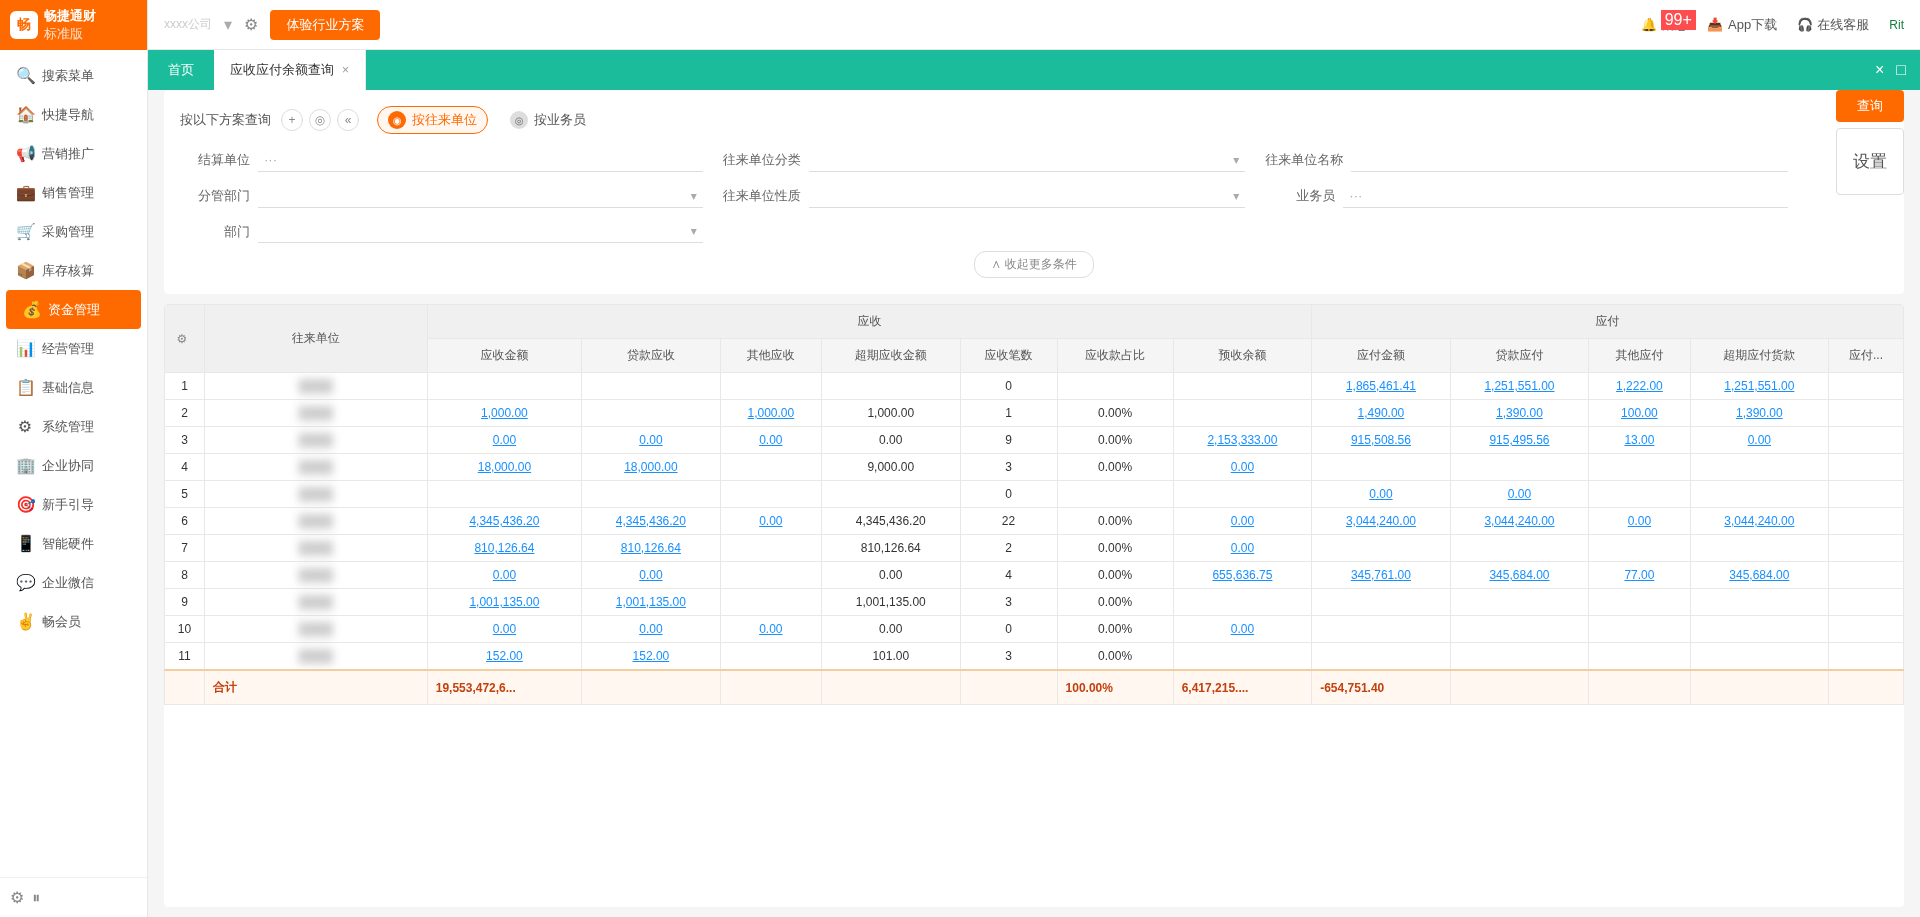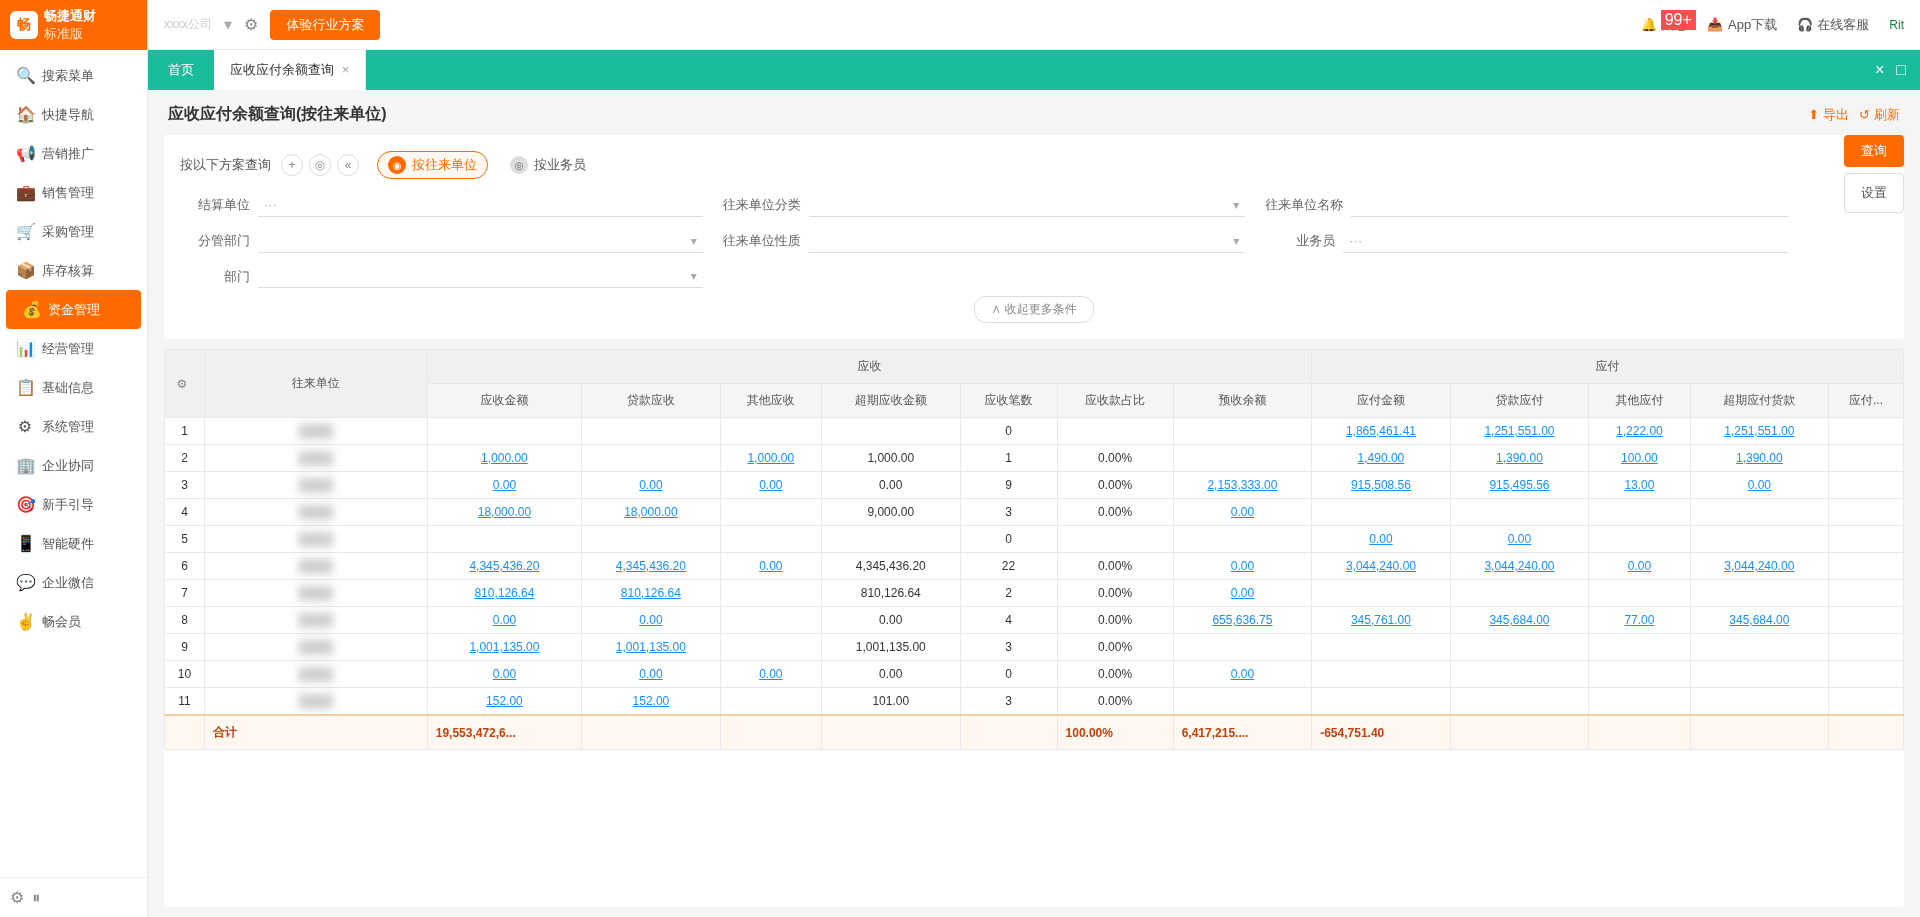--- a/index.html
+++ b/index.html
@@ -64,21 +64,21 @@
     .search-fields { display: grid; grid-template-columns: 1fr 1fr 1fr; gap: 12px 20px; }
     .search-field { display: flex; align-items: center; gap: 8px; }
     .search-field-label { color: #666; font-size: 13px; white-space: nowrap; min-width: 70px; text-align: right; }
     .search-field-input { flex: 1; border: none; border-bottom: 1px solid #ddd; padding: 4px 6px; font-size: 13px; color: #333; outline: none; background: transparent; }
     .search-field-input-dots { flex: 1; border: none; border-bottom: 1px solid #ddd; padding: 4px 6px; font-size: 13px; color: #aaa; }
     .search-field-select { flex: 1; display: flex; align-items: center; justify-content: space-between; border-bottom: 1px solid #ddd; padding: 4px 6px; cursor: pointer; }
     .search-field-select-arrow { color: #aaa; font-size: 12px; }
     .search-collapse { text-align: center; padding: 8px 0 0; }
     .btn-collapse { background: none; border: 1px solid #ddd; color: #888; padding: 4px 16px; border-radius: 12px; cursor: pointer; font-size: 12px; }
     .btn-query { background: #ff6a00; color: #fff; border: none; padding: 7px 16px; border-radius: 4px; cursor: pointer; font-size: 13px; }
-    .btn-settings { background: #fff; color: #555; border: 1px solid #ddd; padding: 10px 16px; border-radius: 4px; cursor: pointer; font-size: 13px; }
+    .btn-settings { background: #fff; color: #555; border: 1px solid #ddd; padding: 21px 16px; border-radius: 4px; cursor: pointer; font-size: 17px; }
 
     
     .table-container { flex: 1; background: #fff; margin: 0 16px 10px; border-radius: 4px; overflow: hidden; display: flex; flex-direction: column; }
     .table-wrapper { flex: 1; overflow: auto; }
     table { width: 100%; border-collapse: collapse; font-size: 12px; }
     thead tr th { background: #f5f5f5; border: 1px solid #e8e8e8; padding: 8px 6px; text-align: center; font-weight: normal; color: #555; white-space: nowrap; position: sticky; top: 0; z-index: 2; }
     thead tr.group-header th { background: #f0f0f0; }
     tbody tr td { border: 1px solid #e8e8e8; padding: 6px 8px; text-align: center; color: #333; white-space: nowrap; }
     tbody tr td.num-link { color: #1890ff; text-decoration: underline; cursor: pointer; }
     .table-footer { background: #fff7f0; border-top: 2px solid #f0d0a0; }
@@ -206,33 +206,20 @@
         <span>应收应付余额查询</span>
         <span class="tab-close">×</span>
       </div>
       <div class="tabbar-actions">
         <button class="tabbar-action-btn">×</button>
         <button class="tabbar-action-btn">□</button>
       </div>
     </div>
 
     <div class="page-content">
-      <div class="page-header">
-        <h2 class="page-title">应收应付余额查询(按往来单位)</h2>
-        <div class="page-header-actions">
-          <button class="btn-export">
-            <span>⬆</span>
-            <span>导出</span>
-          </button>
-          <button class="btn-refresh">
-            <span>↺</span>
-            <span>刷新</span>
-          </button>
-        </div>
-      </div>
 
       <div class="search-panel" style="position:relative;">
         <div class="search-bar">
           <span class="search-bar-label">按以下方案查询</span>
           <div class="search-bar-icons">
             <button class="search-icon-btn">+</button>
             <button class="search-icon-btn">◎</button>
             <button class="search-icon-btn">«</button>
           </div>
           <div style="display:flex;gap:12px;margin-left:8px;">

